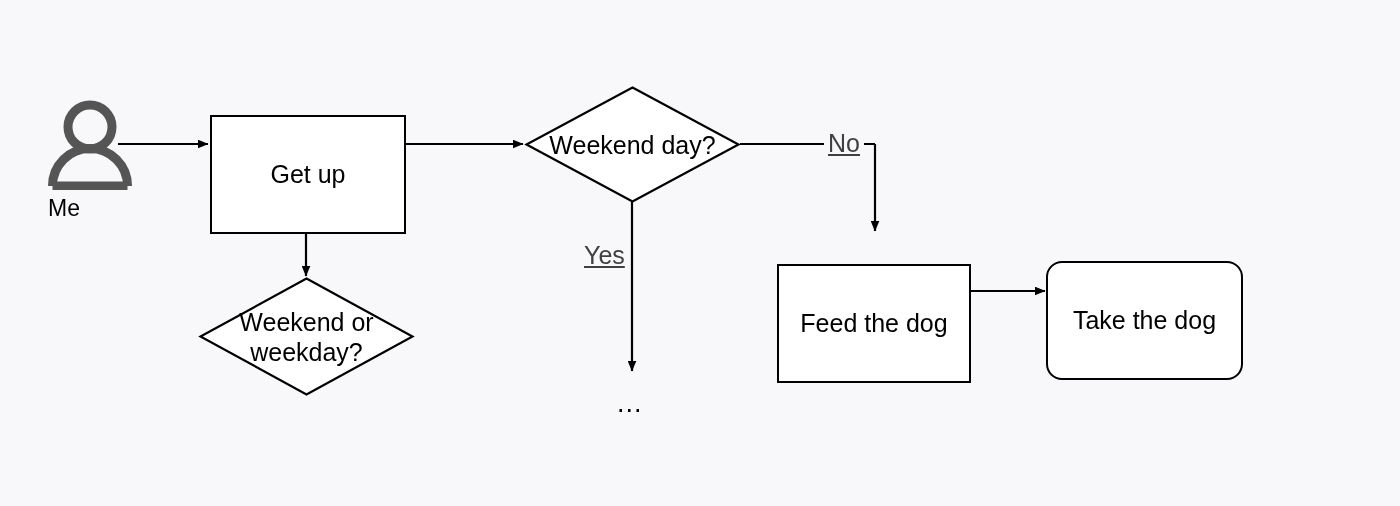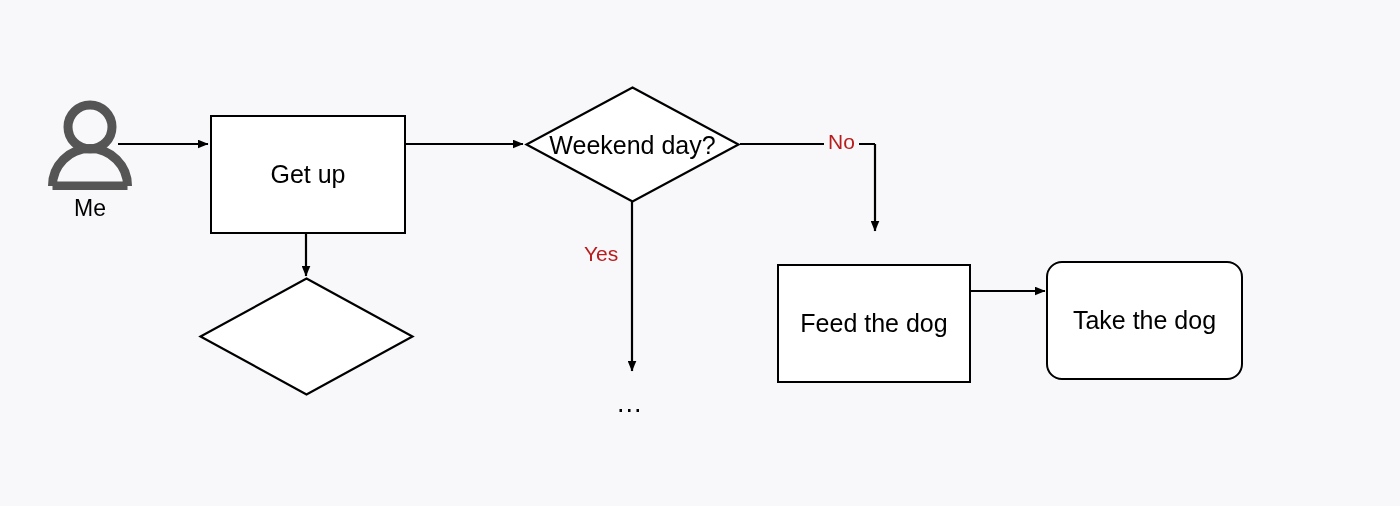--- a/index.html
+++ b/index.html
@@ -65,36 +65,37 @@
     top: 50%;
     transform: translate(-50%, -50%);
     font-size: 25px;
     line-height: 1.2;
     color: #000000;
     text-align: center;
     white-space: nowrap;
   }
   .edge-label {
     position: absolute;
-    font-size: 21px;
-    color: #b91c1c;
+    font-size: 25px;
+    color: #404040;
     background: #f8f7fa;
     padding: 0 4px;
     white-space: nowrap;
     line-height: 1;
+    text-decoration: underline;
   }
   .actor {
     position: absolute;
   }
   .actor-caption {
     position: absolute;
     font-size: 23px;
     color: #000000;
     white-space: nowrap;
-    text-align: center;
+    text-align: left;
   }
   .terminal-dots {
     position: absolute;
     font-size: 27px;
     color: #000000;
     letter-spacing: 1px;
     line-height: 1;
     white-space: nowrap;
   }
 </style>
@@ -134,20 +135,24 @@
   <div class="actor-caption" style="left:48px; top:195px; width:84px;">Me</div>
 
   <div class="node process" style="left:210px; top:86px; width:196px; height:119px;">
     <span>Get up</span>
   </div>
 
   <div class="diamond-wrap" style="left:199px; top:277px; width:215px; height:119px;">
     <svg width="215" height="119" viewBox="0 0 215 119">
       <polygon points="107.5,1.5 213.5,59.5 107.5,117.5 1.5,59.5" fill="#ffffff" stroke="#000000" stroke-width="2.2"></polygon>
     </svg>
+    <div class="diamond-label">
+      <div>Weekend or</div>
+      <div>weekday?</div>
+    </div>
   </div>
 
   <div class="diamond-wrap" style="left:525px; top:86px; width:215px; height:117px;">
     <svg width="215" height="117" viewBox="0 0 215 117">
       <polygon points="107.5,1.5 213.5,58.5 107.5,115.5 1.5,58.5" fill="#ffffff" stroke="#000000" stroke-width="2.2"></polygon>
     </svg>
     <div class="diamond-label">Weekend day?</div>
   </div>
 
   <div class="edge-label" style="left:824px; top:131px;">No</div>

